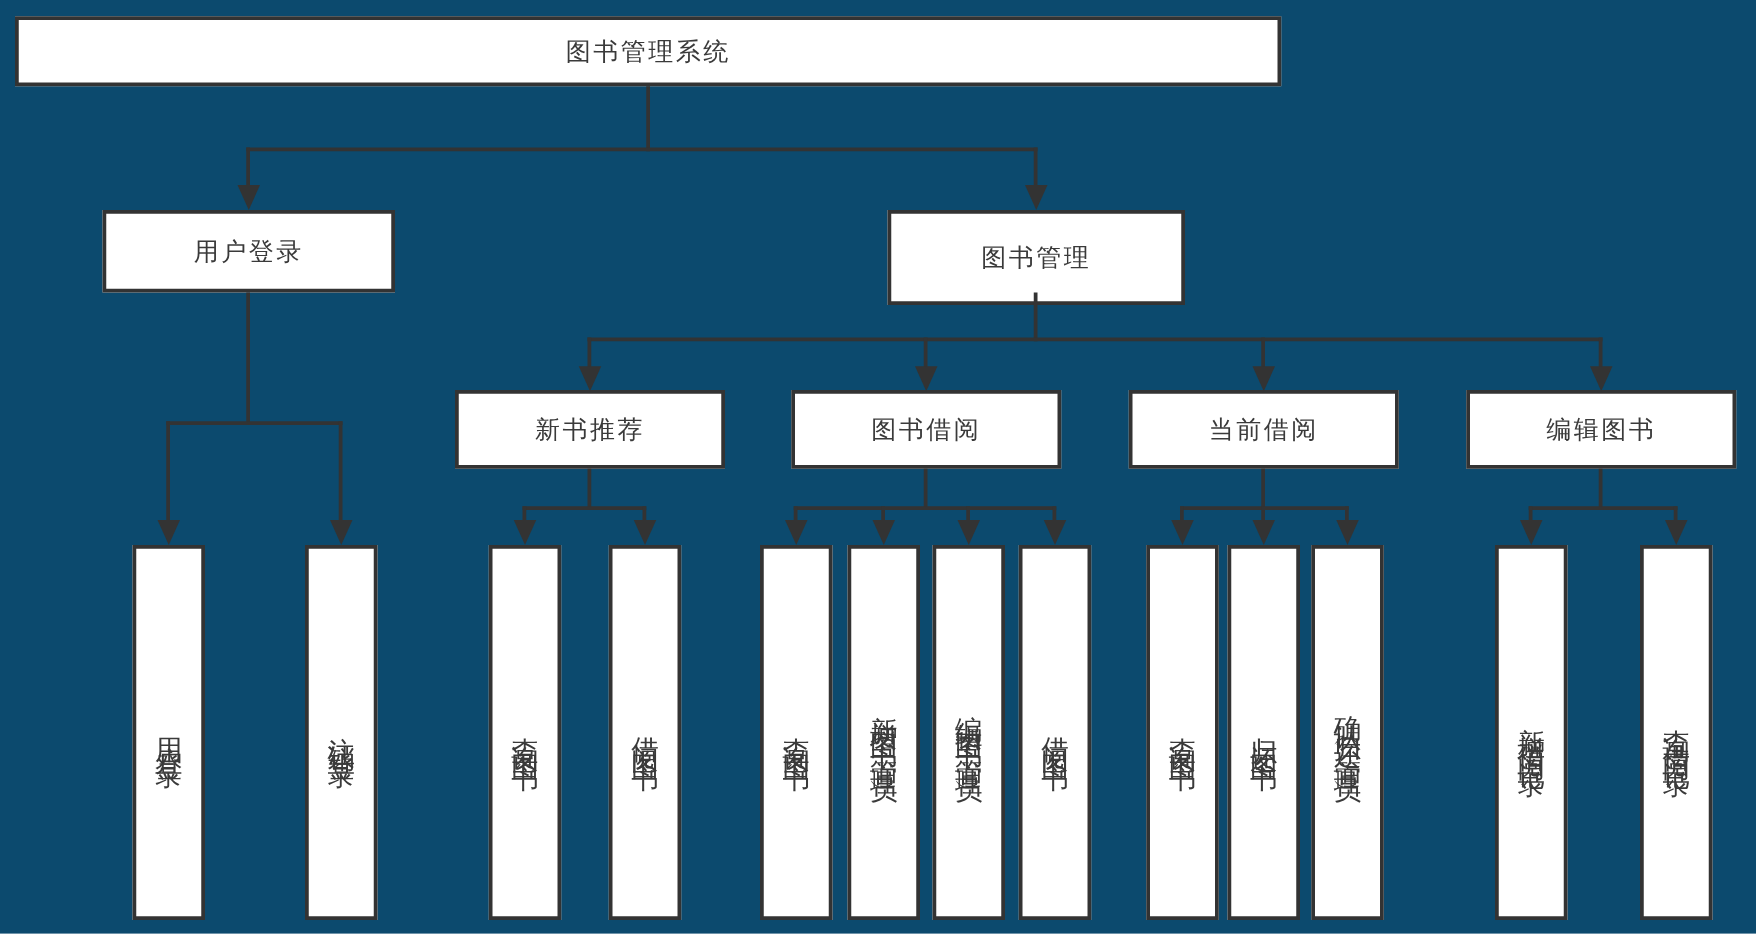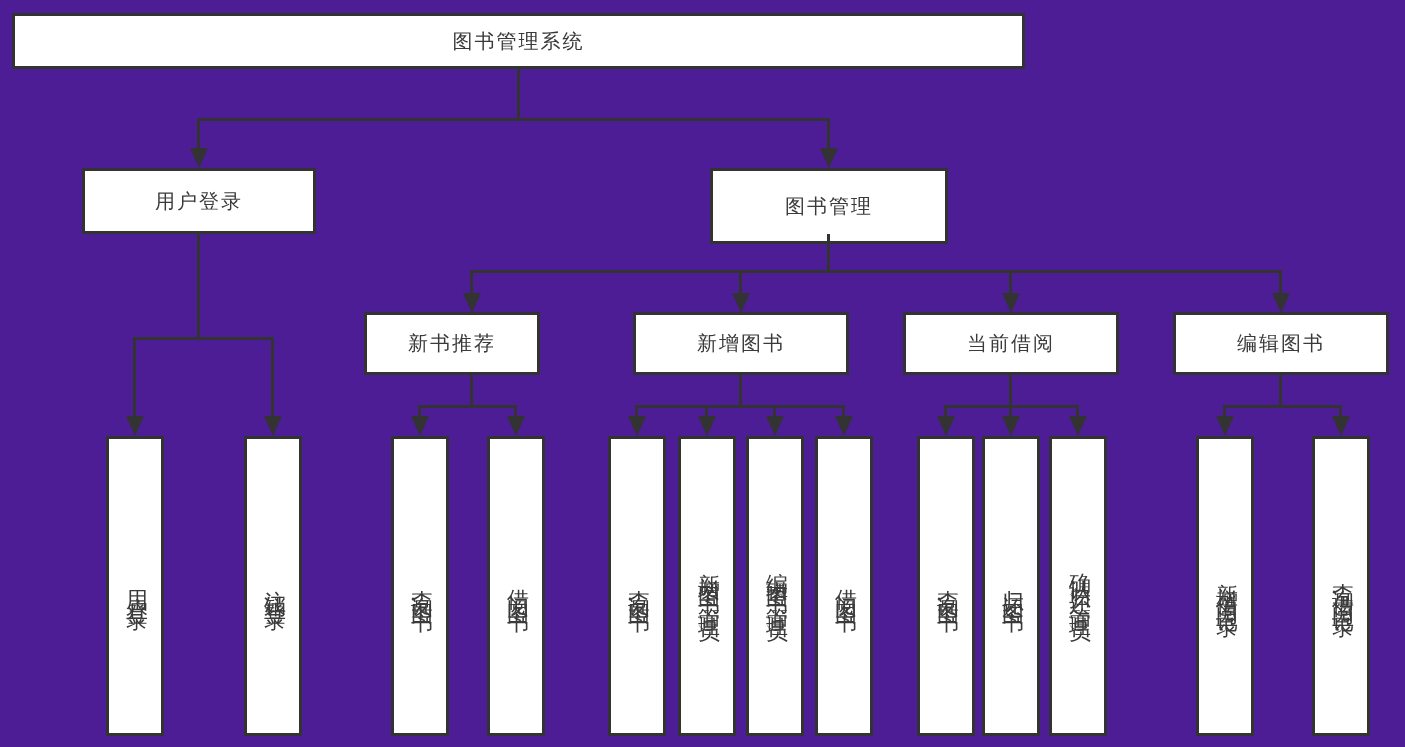--- a/index.html
+++ b/index.html
@@ -1,18 +1,18 @@
 <!DOCTYPE html>
 <html><head>
 <meta charset="utf-8">
 <style>
   html,body{margin:0;padding:0;background:#ffffff;}
   .canvas{
-    position:relative;width:1405px;height:747px;background:#4c1d95;
-    font-family:Liberation Mono, monospace;color:#3a3a3a;overflow:hidden;
+    position:relative;width:1405px;height:747px;background:#0c4a6e;
+    font-family:Liberation Serif, serif;color:#3a3a3a;overflow:hidden;
   }
   .box{
     position:absolute;border:3px solid #333333;background:#ffffff;box-sizing:border-box;
     display:flex;align-items:center;justify-content:center;
   }
   .box.h span{font-size:20px;letter-spacing:2px;white-space:nowrap;}
   .box.v span{writing-mode:vertical-rl;font-size:22px;letter-spacing:7px;line-height:1;}
   .hl,.vl{position:absolute;background:#333333;}
   .hl{height:3px;}
   .vl{width:3px;}
@@ -31,26 +31,26 @@
   </div>
 
   <div class="box h" style="left:82px;top:168px;width:234px;height:66px;">
     <span>用户登录</span>
   </div>
 
   <div class="box h" style="left:710px;top:168px;width:238px;height:76px;">
     <span>图书管理</span>
   </div>
 
-  <div class="box h" style="left:364px;top:312px;width:176px;height:63px;justify-content:center;">
+  <div class="box h" style="left:364px;top:312px;width:216px;height:63px;justify-content:center;">
     <span>新书推荐</span>
   </div>
 
   <div class="box h" style="left:633px;top:312px;width:216px;height:63px;">
-    <span>新增图书</span>
+    <span>图书借阅</span>
   </div>
 
   <div class="box h" style="left:903px;top:312px;width:216px;height:63px;">
     <span>当前借阅</span>
   </div>
 
   <div class="box h" style="left:1173px;top:312px;width:216px;height:63px;">
     <span>编辑图书</span>
   </div>
 

